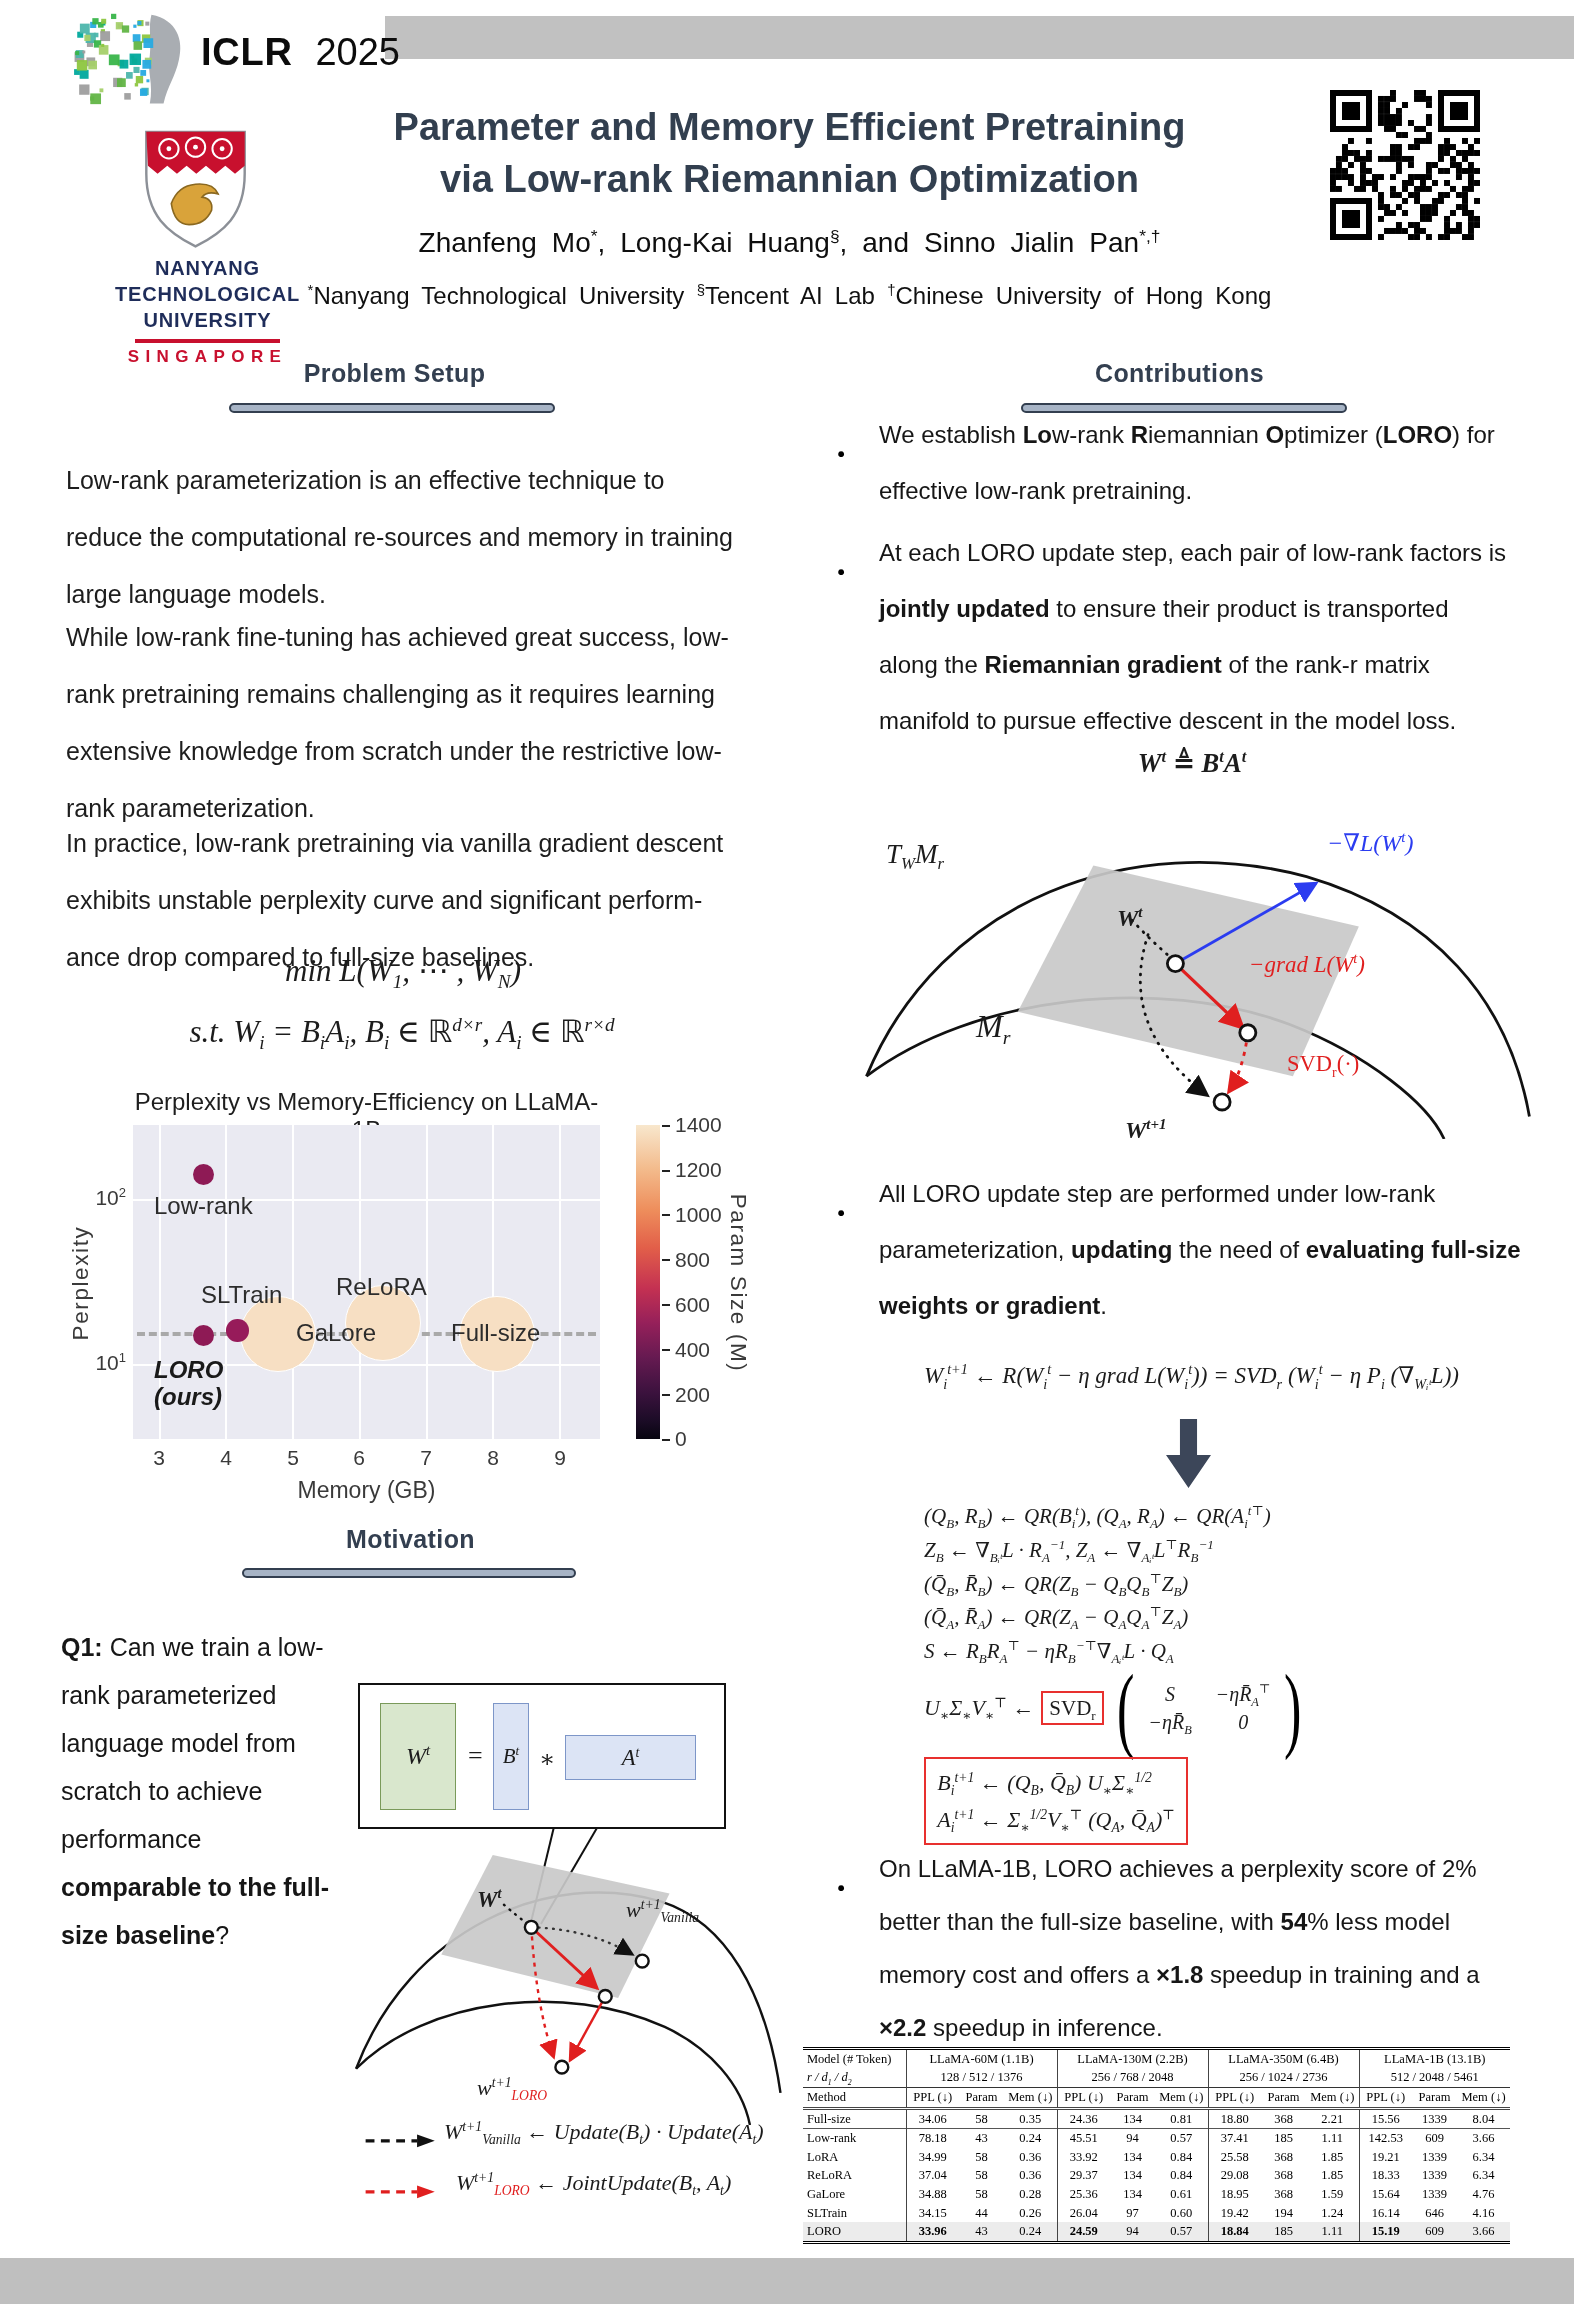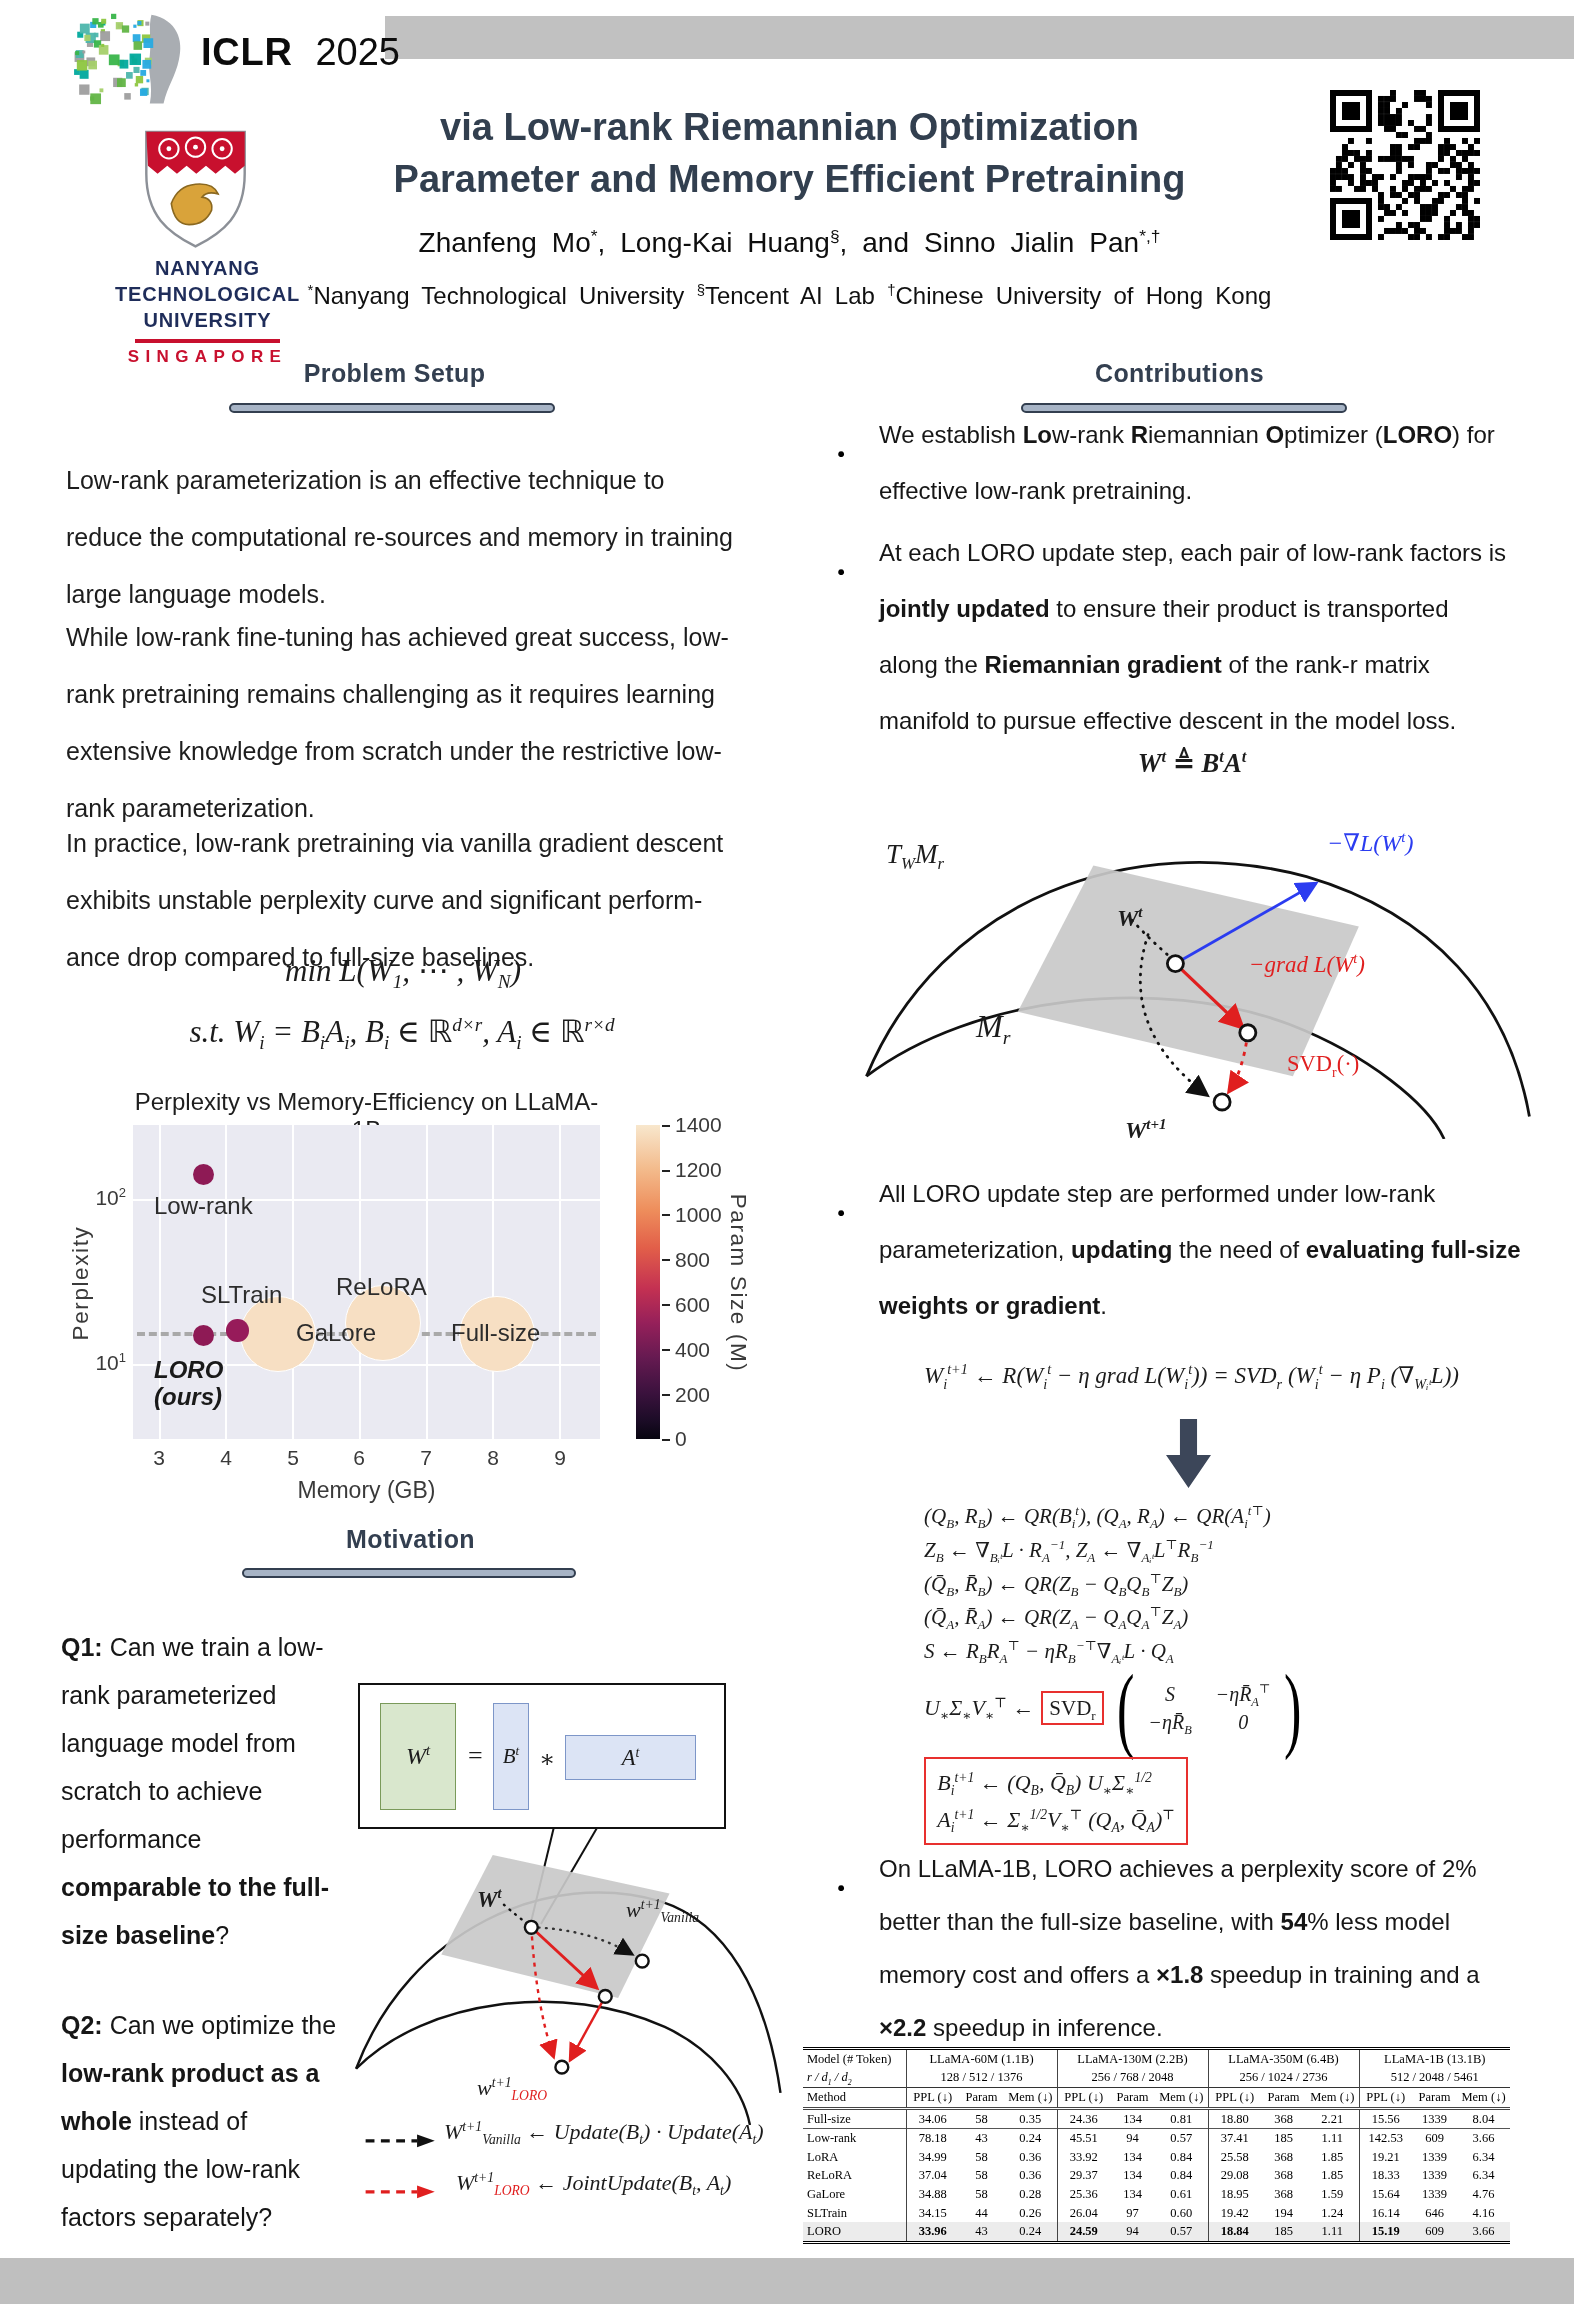--- a/index.html
+++ b/index.html
@@ -108,22 +108,22 @@
         <rect x="81.8" y="103.6" width="9.0" height="9.0" fill="#27aae1" opacity="0.95"></rect>
         <rect x="82.2" y="80.5" width="7.2" height="7.2" fill="#27aae1" opacity="0.95"></rect>
       </svg>
   </div>
   <div class="abs" style="left:201px;top:31px;font-size:38px;color:#0c0c0c;white-space:nowrap;">
     <span style="font-weight:800;letter-spacing:0.8px;">ICLR</span>
     <span style="font-weight:300;margin-left:12px;">2025</span>
   </div>
 
   <div class="abs" style="left:274px;top:101px;width:1031px;text-align:center;font-size:38px;line-height:52px;font-weight:bold;color:#323f4f;">
+    <div>Parameter and Memory Efficient Pretraining</div>
     <div>via Low-rank Riemannian Optimization</div>
-    <div>Parameter and Memory Efficient Pretraining</div>
   </div>
 
   <div class="abs" style="left:274px;top:227px;width:1031px;text-align:center;font-size:28px;color:#0e0e0e;word-spacing:7.2px;">Zhanfeng Mo<sup>*</sup>, Long-Kai Huang<sup>§</sup>, and Sinno Jialin Pan<sup>*,†</sup></div>
   <div class="abs" style="left:103px;top:127px;width:209px;">
     <svg width="121" height="125" viewBox="0 0 150 155" style="margin-left:32px;">
       <path d="M14,6 h122 v52 c0,52 -27,73 -61,90 c-34,-17 -61,-38 -61,-90 Z" fill="#ffffff" stroke="#8c9097" stroke-width="3"></path>
       <path d="M14,6 h122 v42 l-12,10 -12,-10 -12,10 -12,-10 -12,10 -12,-10 -12,10 -12,-10 -12,10 -12,-10 Z" fill="#c8102e"></path>
       <circle cx="42" cy="27" r="12" fill="none" stroke="#fff" stroke-width="2.5"></circle>
       <circle cx="75" cy="25" r="12" fill="none" stroke="#fff" stroke-width="2.5"></circle>
       <circle cx="108" cy="27" r="12" fill="none" stroke="#fff" stroke-width="2.5"></circle>
@@ -438,25 +438,20 @@
   <div class="abs sec-head" style="left:161px;top:1525px;width:499px;">Motivation</div>
   <div class="abs rule" style="left:242px;top:1568px;width:330px;"></div>
 
   <div class="abs q-text" style="left:61px;top:1623px;width:419px;"><b>Q1:</b> Can we train a low-
 rank parameterized
 language model from
 scratch to achieve
 performance
 <b>comparable to the full-
 size baseline</b>?</div>
-  <div class="abs q-text" style="left:61px;top:2001px;width:419px;"><b>Q2:</b> Can we optimize the
-<b>low-rank product as a
-whole</b> instead of
-updating the low-rank
-factors separately?</div>
 
   <div class="abs frame-box" style="left:358px;top:1683px;width:364px;height:142px;">
     <div class="abs" style="left:20px;top:17.7px;width:74px;height:105px;background:#d9e7cd;border:1.6px solid #7a9a5a;display:flex;align-items:center;justify-content:center;font-size:24px;">
         <span class="math">W<sup>t</sup></span>
       </div>
     <div class="abs math" style="left:108px;top:56px;font-size:26px;font-style:normal;">=</div>
     <div class="abs" style="left:133px;top:17.7px;width:34px;height:105px;background:#dce4f5;border:1.6px solid #7d96c8;display:flex;align-items:center;justify-content:center;font-size:21px;">
         <span class="math">B<sup>t</sup></span>
       </div>
     <div class="abs math" style="left:179px;top:60px;font-size:24px;font-style:normal;">∗</div>

